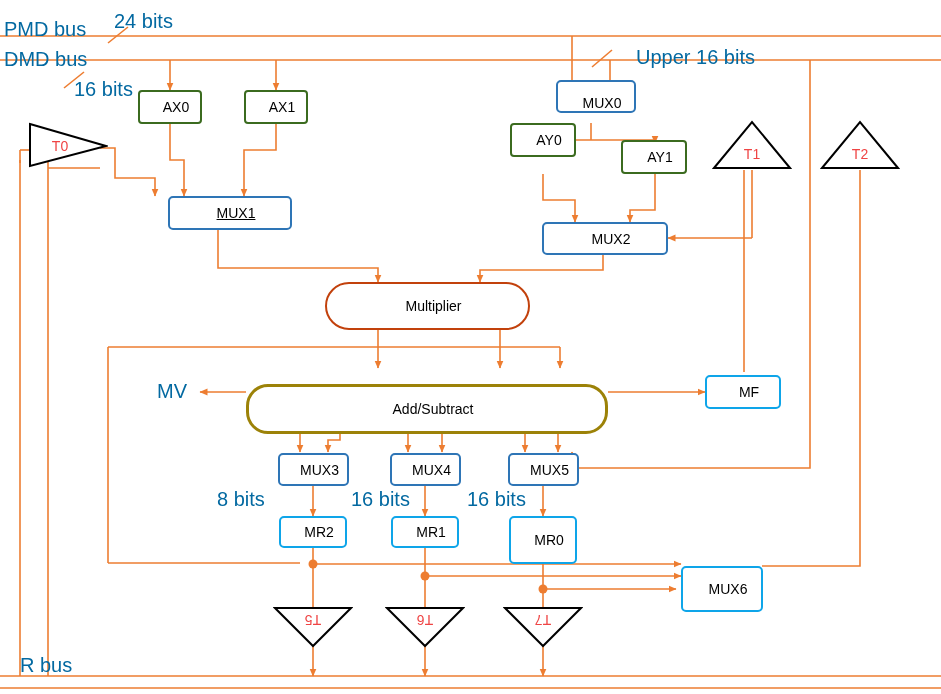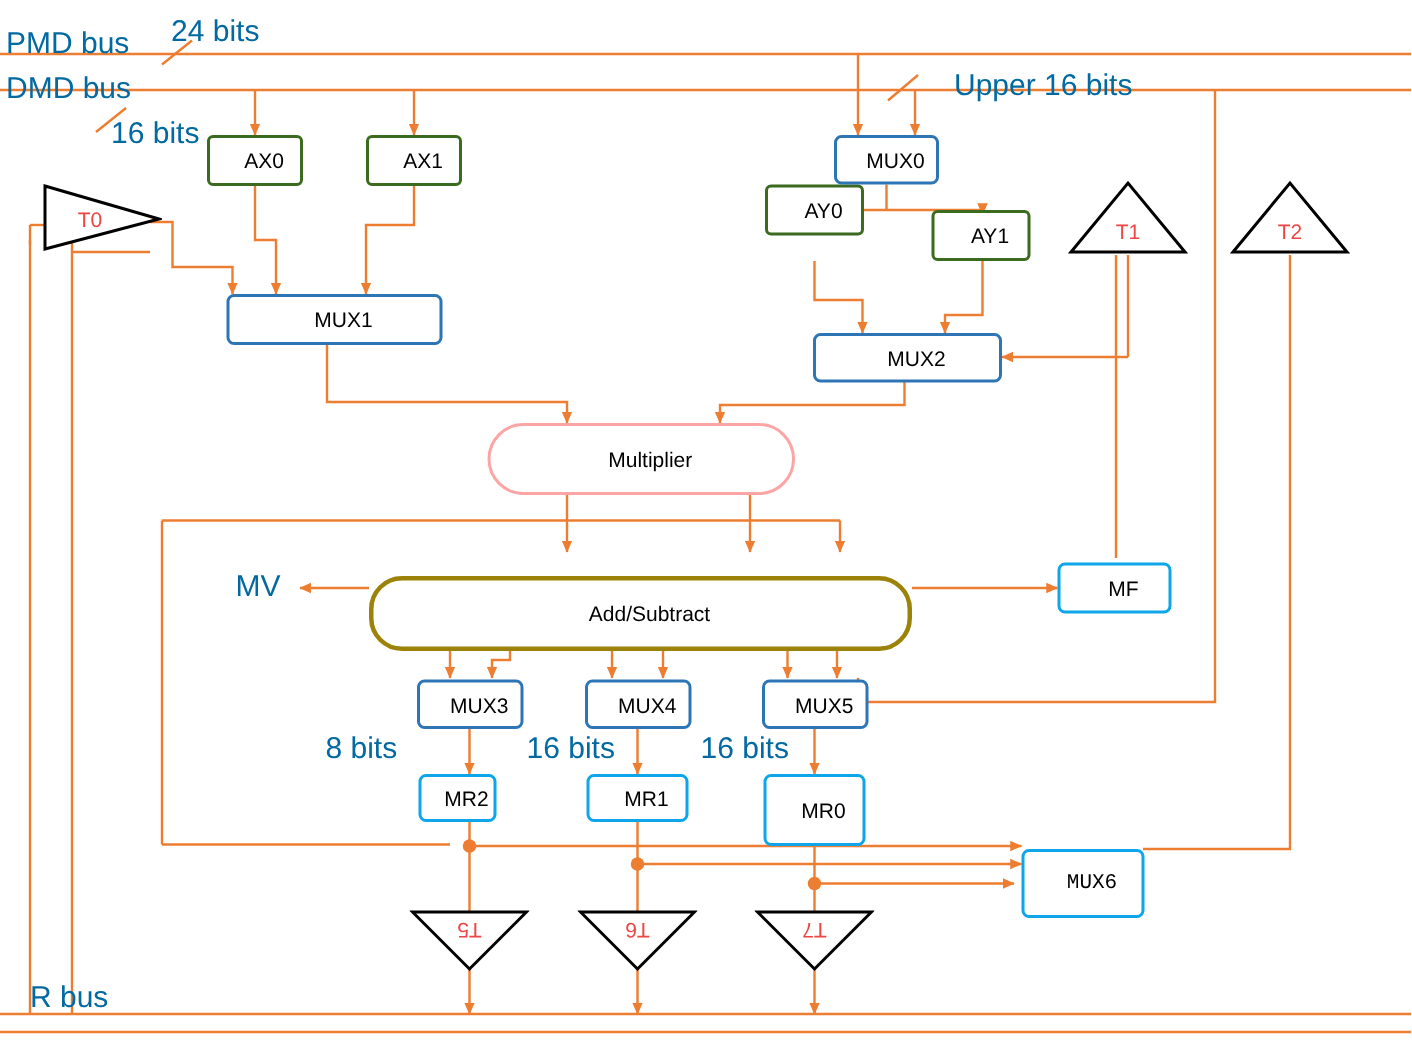--- a/index.html
+++ b/index.html
@@ -42,21 +42,21 @@
   }
   .box-blue {
     border: 2px solid #2e75b6;
     border-radius: 5px;
   }
   .box-gray {
     border: 2px solid #0ea5e9;
     border-radius: 5px;
   }
   .box-mult {
-    border: 2px solid #fca5a5;
+    border: 2px solid #c2410c;
     border-radius: 24px;
   }
   .box-alu {
     border: 3px solid #9c8208;
     border-radius: 22px;
   }
   .lbl {
     position: absolute;
     font-size: 20px;
     color: #0369a1;
@@ -221,49 +221,49 @@
   </div>
   <div class="node box-green" style="left:510px; top:123px; width:66px; height:34px;">
     <span>AY0</span>
   </div>
   <div class="node box-green" style="left:621px; top:140px; width:66px; height:34px;">
     <span>AY1</span>
   </div>
   <div class="node box-gray" style="left:705px; top:375px; width:76px; height:34px;">
     <span>MF</span>
   </div>
-  <div class="node box-gray" style="left:279px; top:516px; width:52px; height:32px;">
+  <div class="node box-gray" style="left:279px; top:516px; width:68px; height:32px;">
     <span>MR2</span>
   </div>
   <div class="node box-gray" style="left:391px; top:516px; width:68px; height:32px;">
     <span>MR1</span>
   </div>
   <div class="node box-gray" style="left:509px; top:516px; width:68px; height:48px;align-items:center;">
     <span>MR0</span>
   </div>
 
-  <div class="node box-blue" style="left:556px; top:90px; width:70px; height:33px;">
+  <div class="node box-blue" style="left:556px; top:80px; width:80px; height:33px;align-items:flex-end;">
     <span>MUX0</span>
   </div>
-  <div class="node box-blue" style="left:151px; top:196px; width:144px; height:34px;">
+  <div class="node box-blue" style="left:168px; top:196px; width:124px; height:34px;text-decoration:underline;">
     <span>MUX1</span>
   </div>
   <div class="node box-blue" style="left:542px; top:222px; width:126px; height:33px;">
     <span>MUX2</span>
   </div>
   <div class="node box-blue" style="left:278px; top:453px; width:71px; height:33px;text-align:center;">
     <span>MUX3</span>
   </div>
   <div class="node box-blue" style="left:390px; top:453px; width:71px; height:33px;">
     <span>MUX4</span>
   </div>
   <div class="node box-blue" style="left:508px; top:453px; width:71px; height:33px;">
     <span>MUX5</span>
   </div>
-  <div class="node box-gray" style="left:681px; top:566px; width:82px; height:46px;font-family:Liberation Mono, monospace;">
+  <div class="node box-gray" style="left:681px; top:566px; width:82px; height:46px;">
     <span>MUX6</span>
   </div>
 
   <div class="node box-mult" style="left:325px; top:282px; width:205px; height:48px;">
     <span>Multiplier</span>
   </div>
   <div class="node box-alu" style="left:246px; top:384px; width:362px; height:50px;">
     <span>Add/Subtract</span>
   </div>
 

